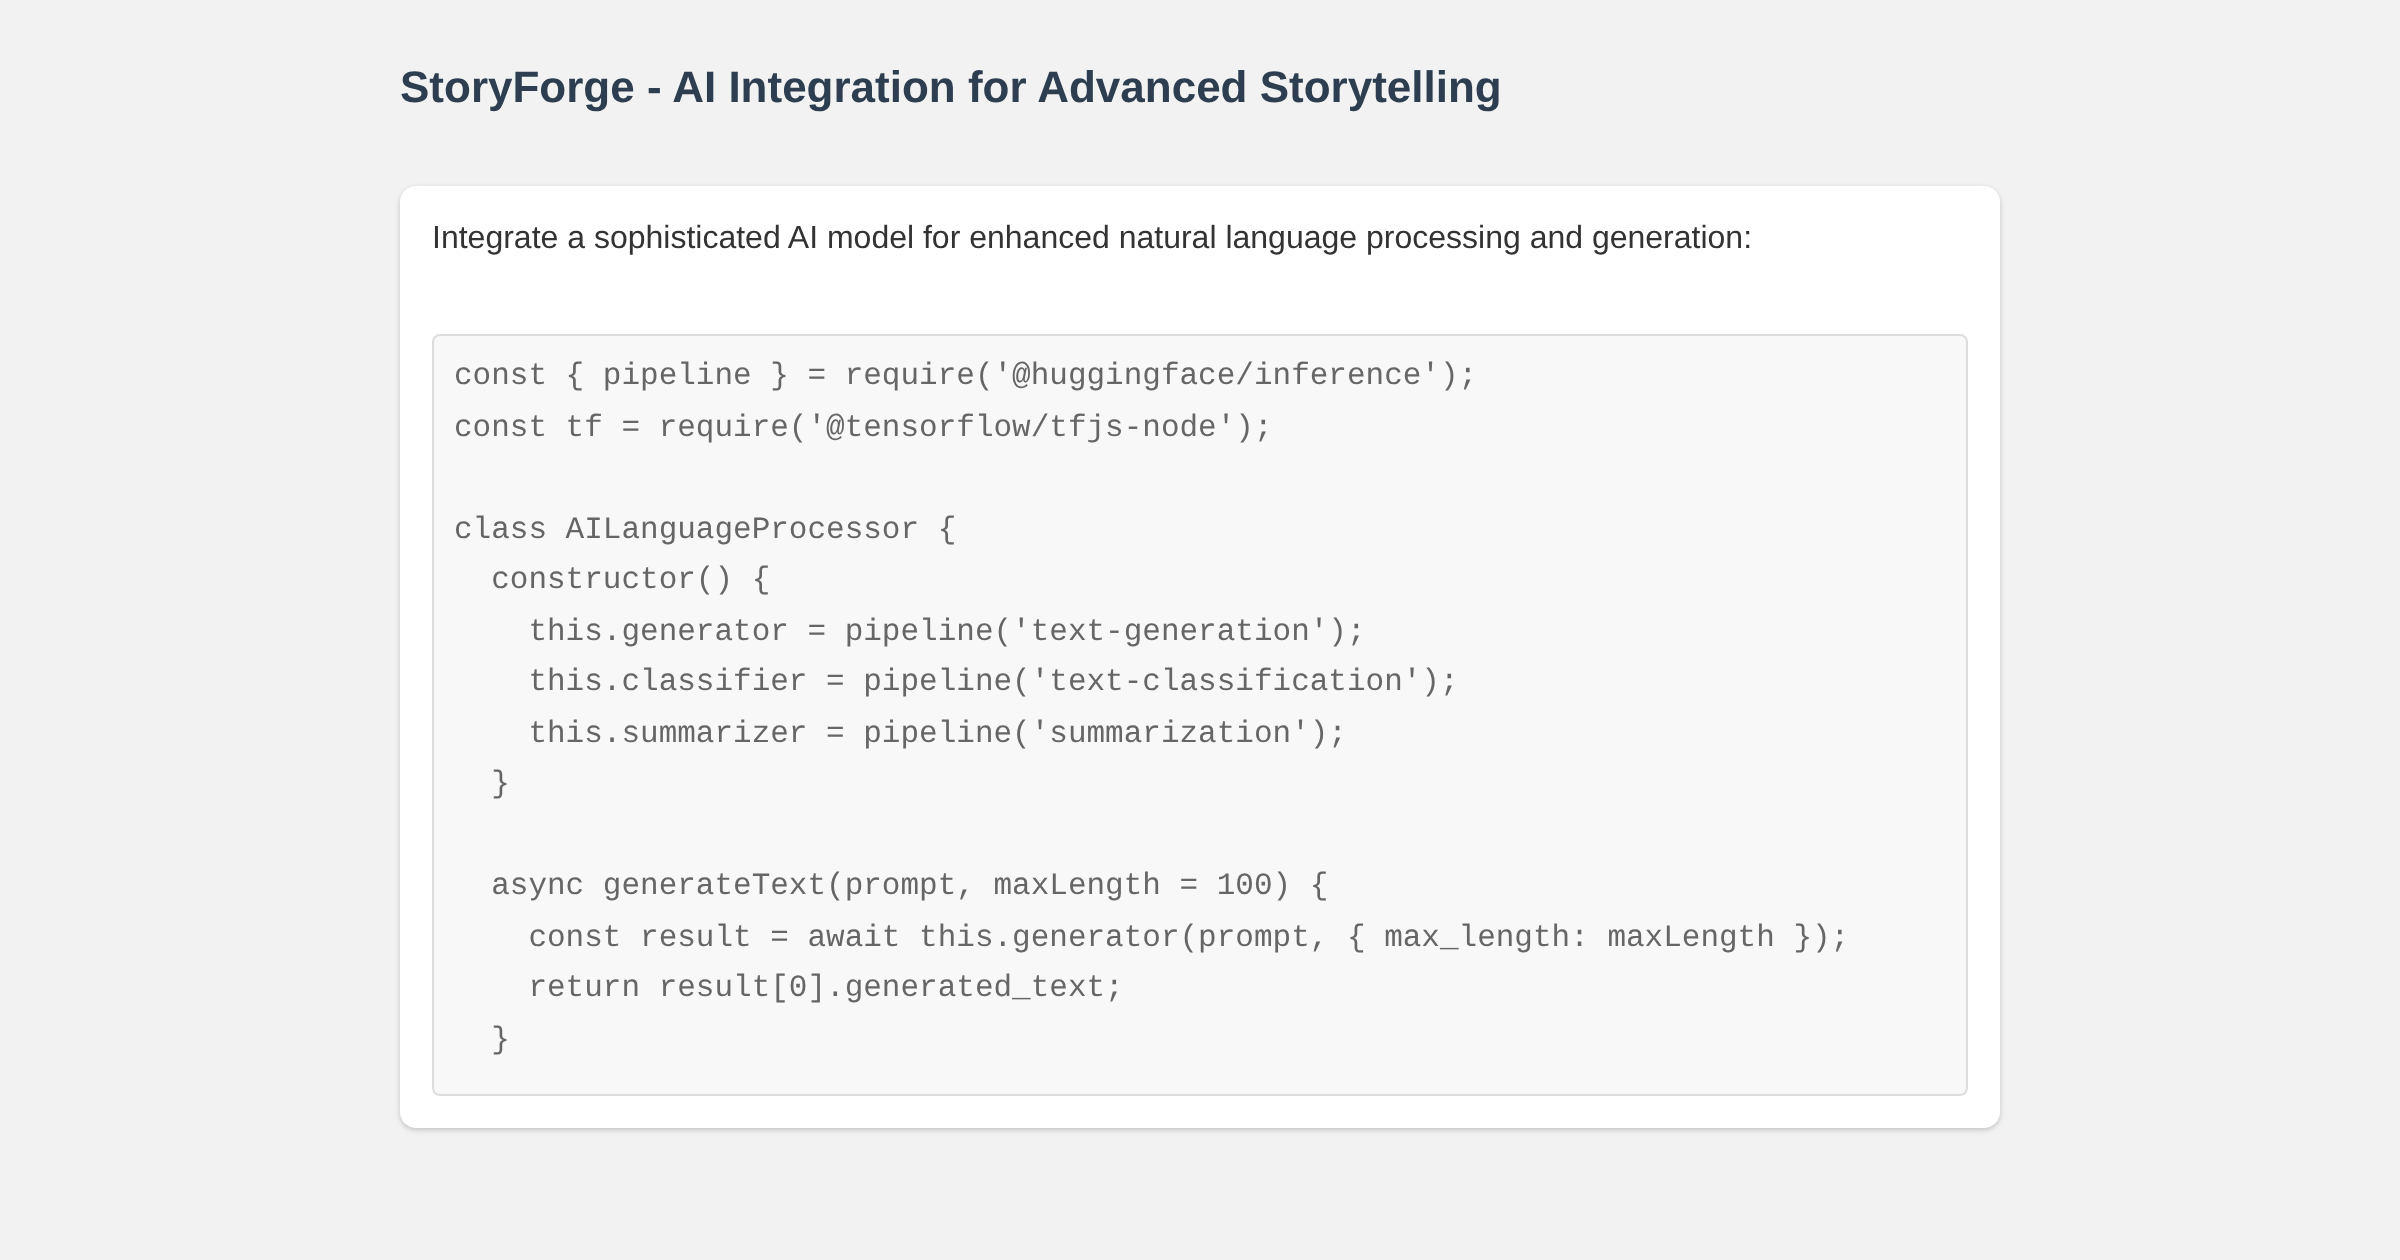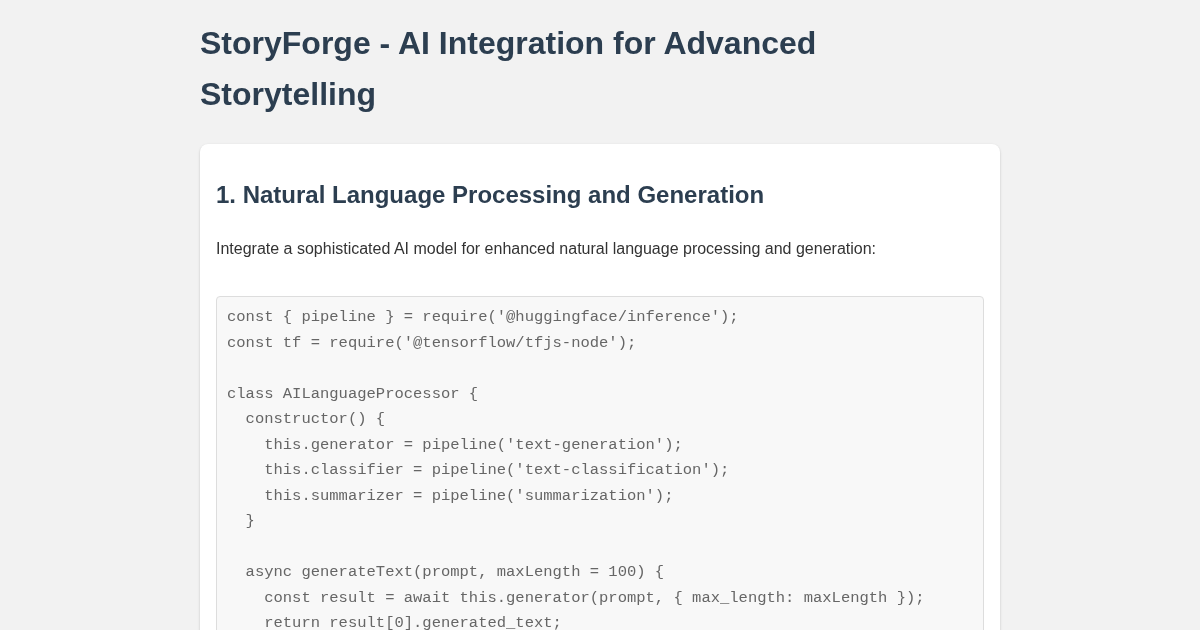--- a/index.html
+++ b/index.html
@@ -7,21 +7,21 @@
   body {
     background: #f2f2f2;
     font-family: "Liberation Sans", sans-serif;
     overflow: hidden;
   }
   .container {
     width: 800px;
     margin: 0 auto;
   }
   .page-title {
-    font-size: 32px;
+    font-size: 22px;
     line-height: 51px;
     font-weight: 700;
     color: #2c3e50;
     margin: 18px 0 24px 0;
   }
   .card {
     background: #ffffff;
     border-radius: 8px;
     padding: 16px;
     box-shadow: 0 1px 3px rgba(0,0,0,0.12), 0 1px 2px rgba(0,0,0,0.08);
@@ -55,21 +55,20 @@
     display: block;
   }
 </style>
 </head>
 <body>
 
 <div class="container">
   <h1 class="page-title">StoryForge - AI Integration for Advanced Storytelling</h1>
 
   <section class="card">
-    <h2 class="section-heading">1. Natural Language Processing and Generation</h2>
 
     <p class="section-intro">Integrate a sophisticated AI model for enhanced natural language processing and generation:</p>
 
     <pre class="code-block"><code>const { pipeline } = require('@huggingface/inference');
 const tf = require('@tensorflow/tfjs-node');
 
 class AILanguageProcessor {
   constructor() {
     this.generator = pipeline('text-generation');
     this.classifier = pipeline('text-classification');

